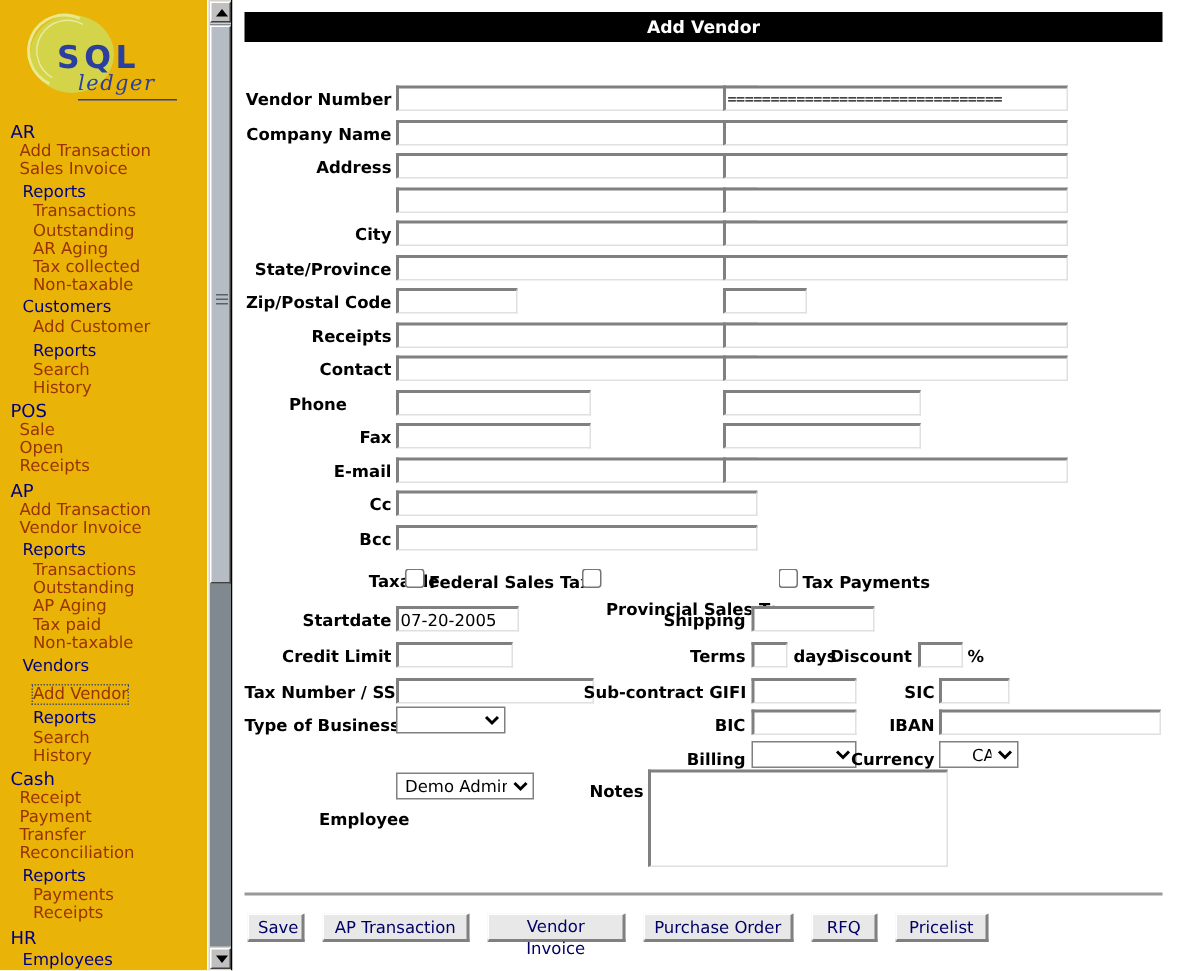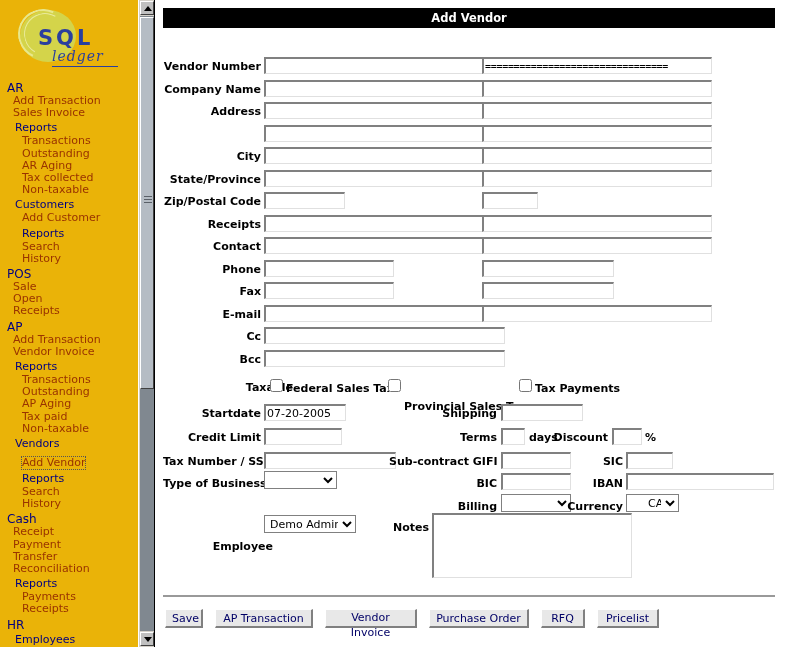--- a/index.html
+++ b/index.html
@@ -360,21 +360,21 @@
         <input class="fld" style="left: 327px; top: 170px; width: 230px;">
         <div class="lbl" style="left: 8px; top: 195px; width: 98px;">Zip/Postal Code</div>
         <input class="fld" style="left: 109px; top: 192px; width: 81px;">
         <input class="fld" style="left: 327px; top: 192px; width: 56px;">
         <div class="lbl" style="left: 8px; top: 218px; width: 98px;">Receipts</div>
         <input class="fld" style="left: 109px; top: 215px; width: 241px;">
         <input class="fld" style="left: 327px; top: 215px; width: 230px;">
         <div class="lbl" style="left: 8px; top: 240px; width: 98px;">Contact</div>
         <input class="fld" style="left: 109px; top: 237px; width: 241px;">
         <input class="fld" style="left: 327px; top: 237px; width: 230px;">
-        <div class="lbl" style="left: 8px; top: 263px; width: 98px;">Phone</div>
+        <div class="lbl" style="left: 8px; top: 263px; width: 98px; text-align: center;">Phone</div>
         <input class="fld" style="left: 109px; top: 260px; width: 130px;">
         <input class="fld" style="left: 327px; top: 260px; width: 132px;">
         <div class="lbl" style="left: 8px; top: 285px; width: 98px;">Fax</div>
         <input class="fld" style="left: 109px; top: 282px; width: 130px;">
         <input class="fld" style="left: 327px; top: 282px; width: 132px;">
         <div class="lbl" style="left: 8px; top: 308px; width: 98px;">E-mail</div>
         <input class="fld" style="left: 109px; top: 305px; width: 241px;">
         <input class="fld" style="left: 327px; top: 305px; width: 230px;">
         <div class="lbl" style="left: 8px; top: 330px; width: 98px;">Cc</div>
         <input class="fld" style="left: 109px; top: 327px; width: 241px;">

